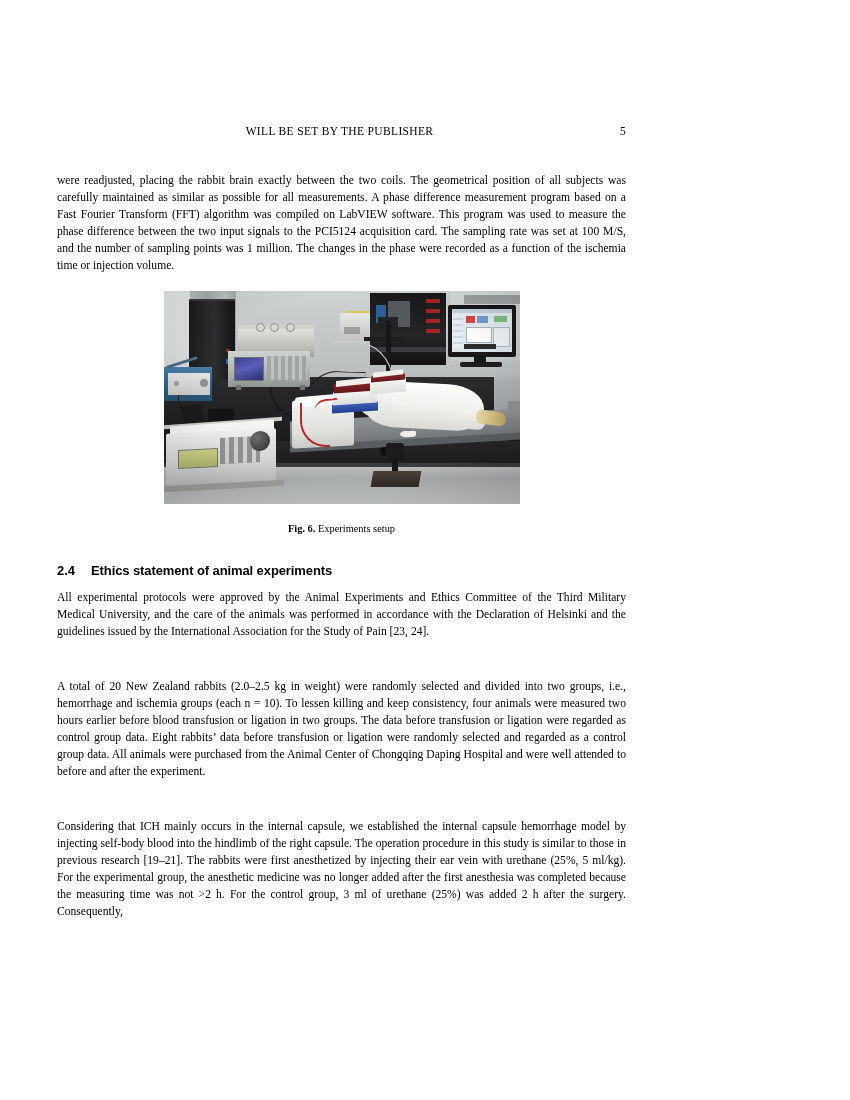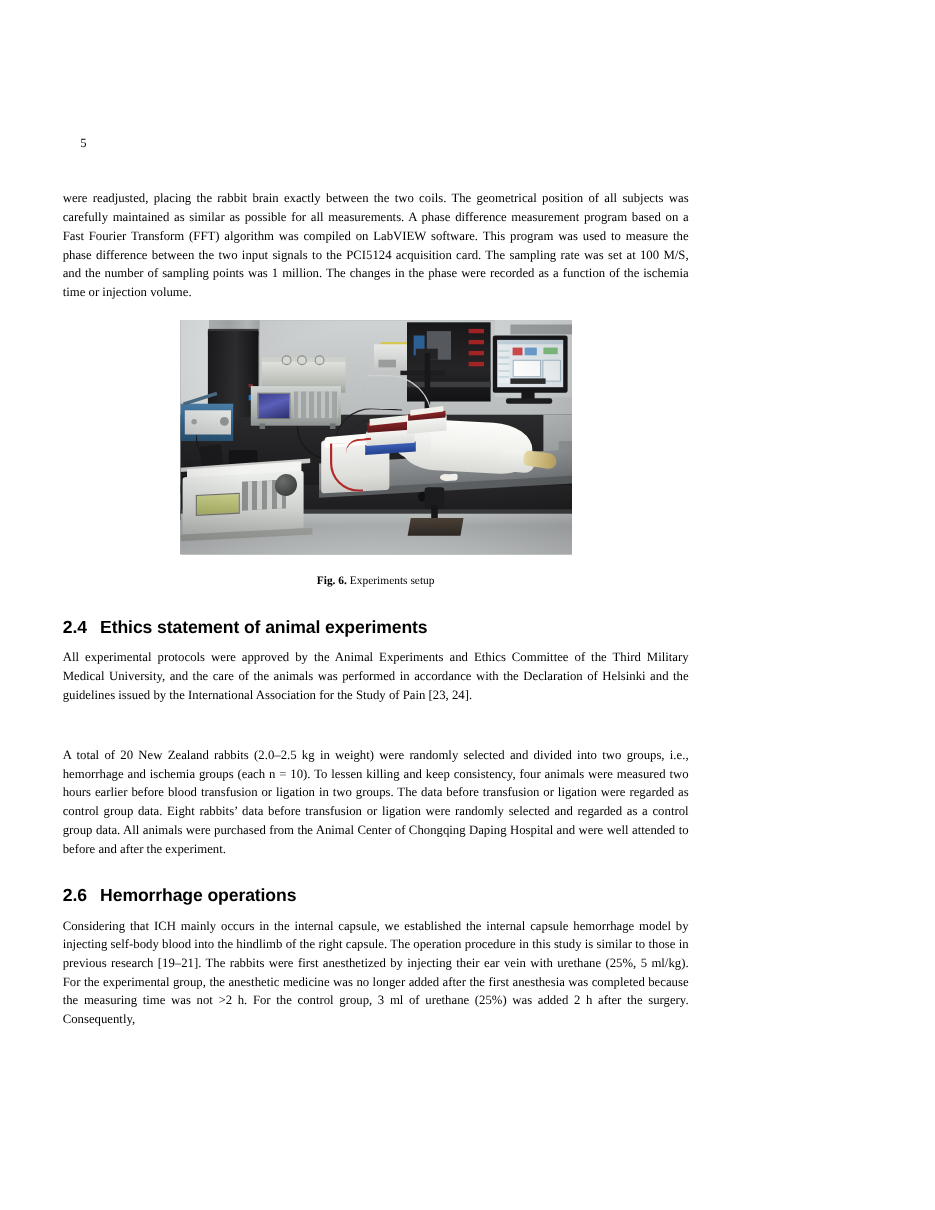--- a/index.html
+++ b/index.html
@@ -59,21 +59,21 @@
     font-size: 11.6px;
     line-height: 17.0px;
     text-align: justify;
     text-justify: inter-word;
     hyphens: manual;
   }
 
   
   h2.section-heading {
     font-family: "Liberation Sans", "DejaVu Sans", sans-serif;
-    font-size: 16px;
+    font-size: 13px;
     font-weight: bold;
     margin: 0;
     line-height: 15px;
     letter-spacing: -0.1px;
   }
   h2.section-heading .num {
     display: inline-block;
     width: 34px;
   }
 
@@ -583,20 +583,21 @@
       radial-gradient(ellipse at 50% 45%, rgba(0,0,0,0) 55%, rgba(0,0,0,0.14) 100%);
     pointer-events: none;
   }
 </style>
 </head>
 <body>
 
 <div class="page">
 
   <div class="running-head">
+    <span class="running-head-title">WILL BE SET BY THE PUBLISHER</span>
     <span class="running-head-page">5</span>
   </div>
 
   <div class="col">
 
     <p class="body-text">were readjusted, placing the rabbit brain exactly between the two coils. The geometrical position of all subjects was carefully maintained as similar as possible for all measurements. A phase difference measurement program based on a Fast Fourier Transform (FFT) algorithm was compiled on LabVIEW software. This program was used to measure the phase difference between the two input signals to the PCI5124 acquisition card. The sampling rate was set at 100 M/S, and the number of sampling points was 1 million. The changes in the phase were recorded as a function of the ischemia time or injection volume.</p>
 
     <div class="figure-block">
       <div class="figure-frame">
         <div class="photo">
@@ -731,20 +732,17 @@
       <span class="num">2.4</span><span>Ethics statement of animal experiments</span>
     </h2>
     <div class="gap-after-heading"></div>
     <p class="body-text">All experimental protocols were approved by the Animal Experiments and Ethics Committee of the Third Military Medical University, and the care of the animals was performed in accordance with the Declaration of Helsinki and the guidelines issued by the International Association for the Study of Pain [23, 24].</p>
 
     <div class="gap-before-heading"></div>
     <div class="gap-after-heading"></div>
     <p class="body-text">A total of 20 New Zealand rabbits (2.0–2.5 kg in weight) were randomly selected and divided into two groups, i.e., hemorrhage and ischemia groups (each n = 10). To lessen killing and keep consistency, four animals were measured two hours earlier before blood transfusion or ligation in two groups. The data before transfusion or ligation were regarded as control group data. Eight rabbits’ data before transfusion or ligation were randomly selected and regarded as a control group data. All animals were purchased from the Animal Center of Chongqing Daping Hospital and were well attended to before and after the experiment.</p>
 
     <div class="gap-before-heading"></div>
-    <h2 class="section-heading">
-      <span class="num">2.6</span><span>Hemorrhage operations</span>
-    </h2>
     <div class="gap-after-heading"></div>
     <p class="body-text">Considering that ICH mainly occurs in the internal capsule, we established the internal capsule hemor­rhage model by injecting self-body blood into the hindlimb of the right capsule. The operation proce­dure in this study is similar to those in previous research [19–21]. The rabbits were first anesthetized by injecting their ear vein with urethane (25%, 5 ml/kg). For the experimental group, the anesthetic medicine was no longer added after the first anesthesia was completed because the measuring time was not &gt;2 h. For the control group, 3 ml of urethane (25%) was added 2 h after the surgery. Consequently,</p>
 
   </div>
 </div>
 
 </body></html>

